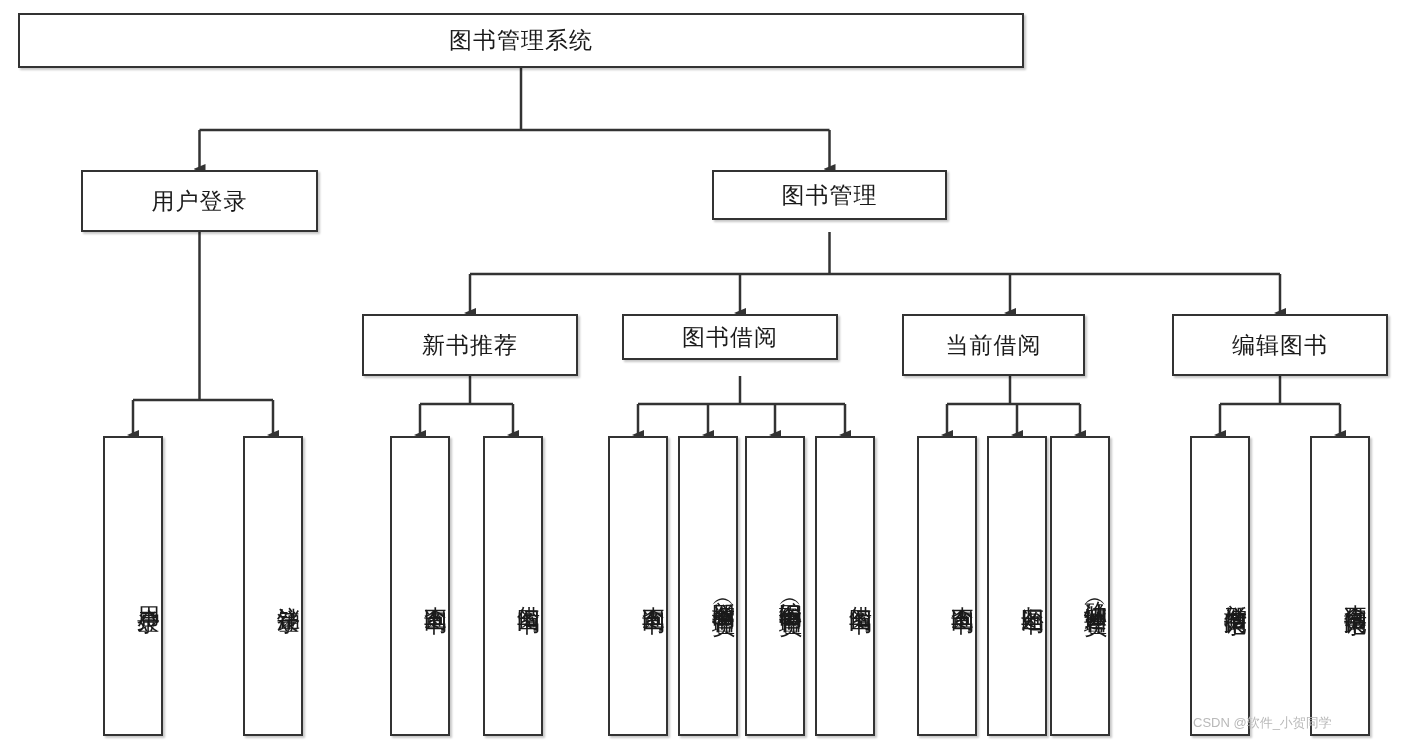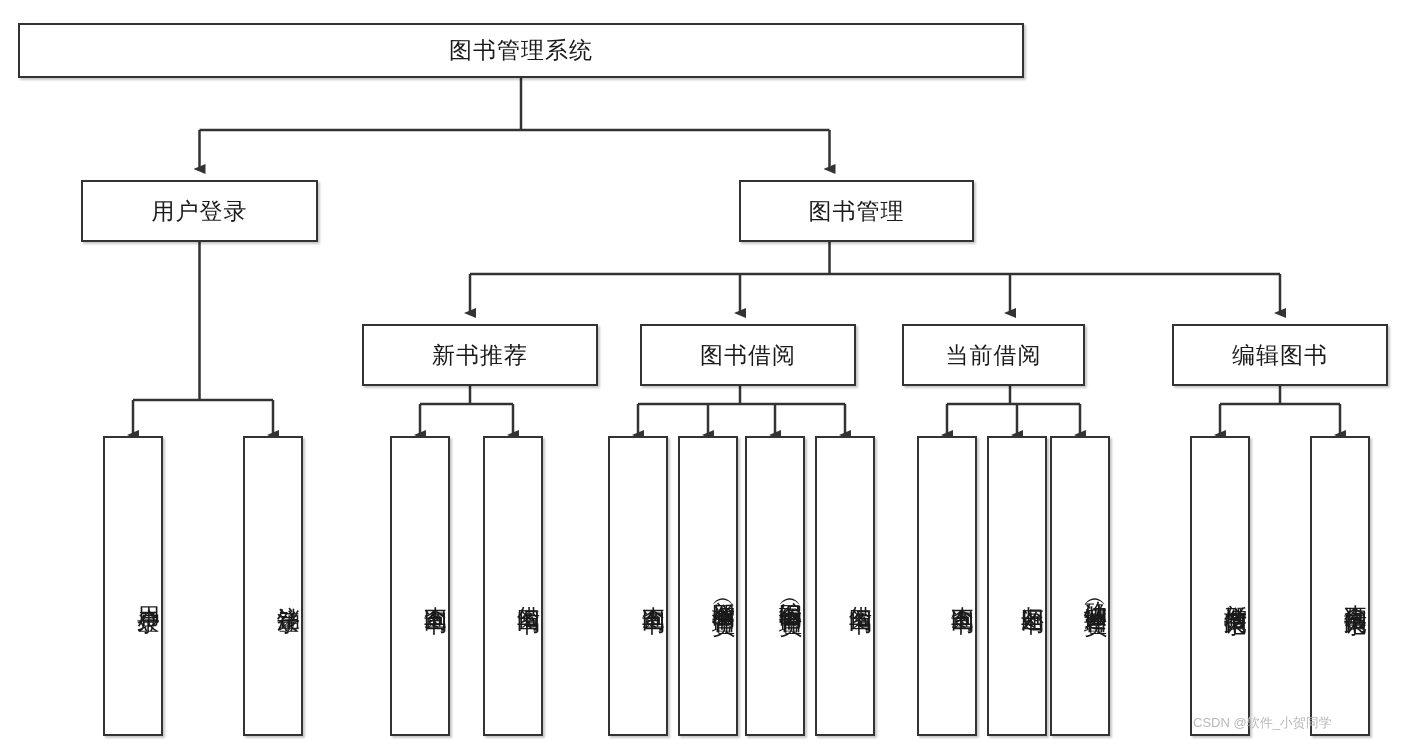--- a/index.html
+++ b/index.html
@@ -32,21 +32,20 @@
     border: 2px solid #333333;
     box-shadow: 2px 2px 2px rgba(0,0,0,0.22);
     display: flex;
     align-items: center;
     justify-content: center;
     color: #1a1a1a;
   }
   .node.horiz {
     font-size: 23px;
     letter-spacing: 1px;
-    margin-top: 10px;
   }
   .node.vert {
     writing-mode: vertical-rl;
     text-orientation: upright;
     font-size: 23px;
     letter-spacing: 2px;
     padding-top: 12px;
     align-items: flex-start;
     justify-content: center;
     line-height: 1.05;
@@ -113,27 +112,27 @@
       </g>
   </svg>
 
   <div id="nodes">
       <div class="node horiz" style="left: 18px; top: 13px; width: 1006px; height: 55px;">
         <span class="label">图书管理系统</span>
       </div>
       <div class="node horiz" style="left: 81px; top: 170px; width: 237px; height: 62px;">
         <span class="label">用户登录</span>
       </div>
-      <div class="node horiz" style="left: 739px; top: 170px; width: 235px; height: 62px; font-family: Liberation Mono, monospace;">
+      <div class="node horiz" style="left: 712px; top: 170px; width: 235px; height: 50px; font-family: Liberation Mono, monospace;">
         <span class="label">图书管理</span>
       </div>
-      <div class="node horiz" style="left: 362px; top: 314px; width: 236px; height: 62px;">
+      <div class="node horiz" style="left: 362px; top: 314px; width: 216px; height: 62px;">
         <span class="label">新书推荐</span>
       </div>
-      <div class="node horiz" style="left: 640px; top: 314px; width: 216px; height: 62px;">
+      <div class="node horiz" style="left: 622px; top: 314px; width: 216px; height: 46px;">
         <span class="label">图书借阅</span>
       </div>
       <div class="node horiz" style="left: 902px; top: 314px; width: 183px; height: 62px;">
         <span class="label">当前借阅</span>
       </div>
       <div class="node horiz" style="left: 1172px; top: 314px; width: 216px; height: 62px;">
         <span class="label">编辑图书</span>
       </div>
       <div class="node vert" style="left: 103px; top: 436px; width: 60px; height: 300px;">
         <span class="label">用户登录</span>

